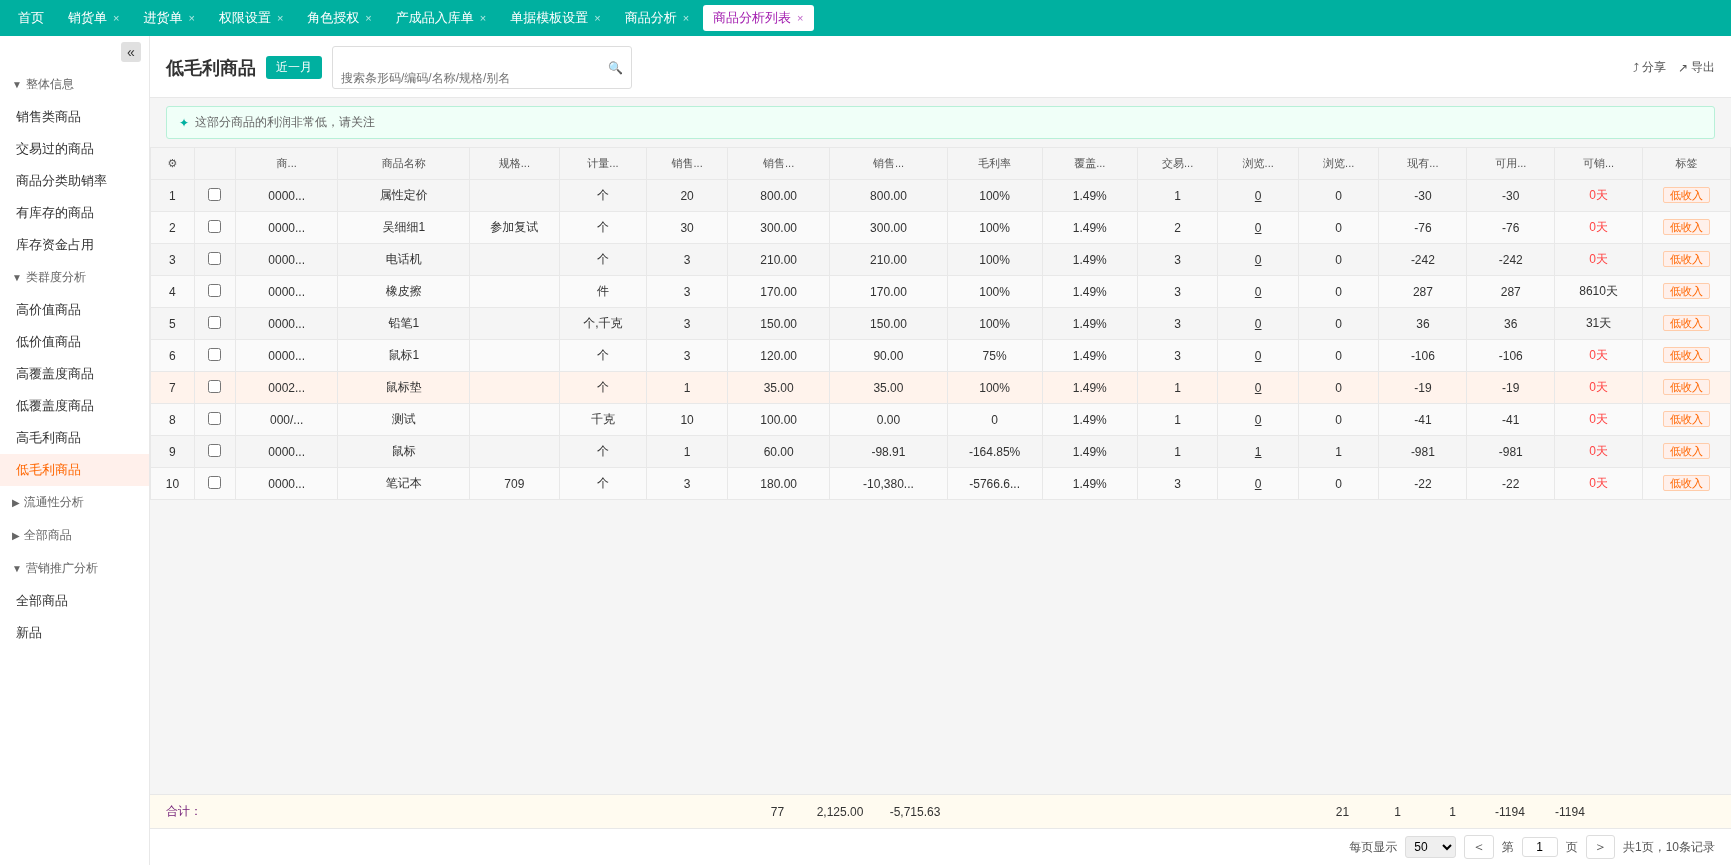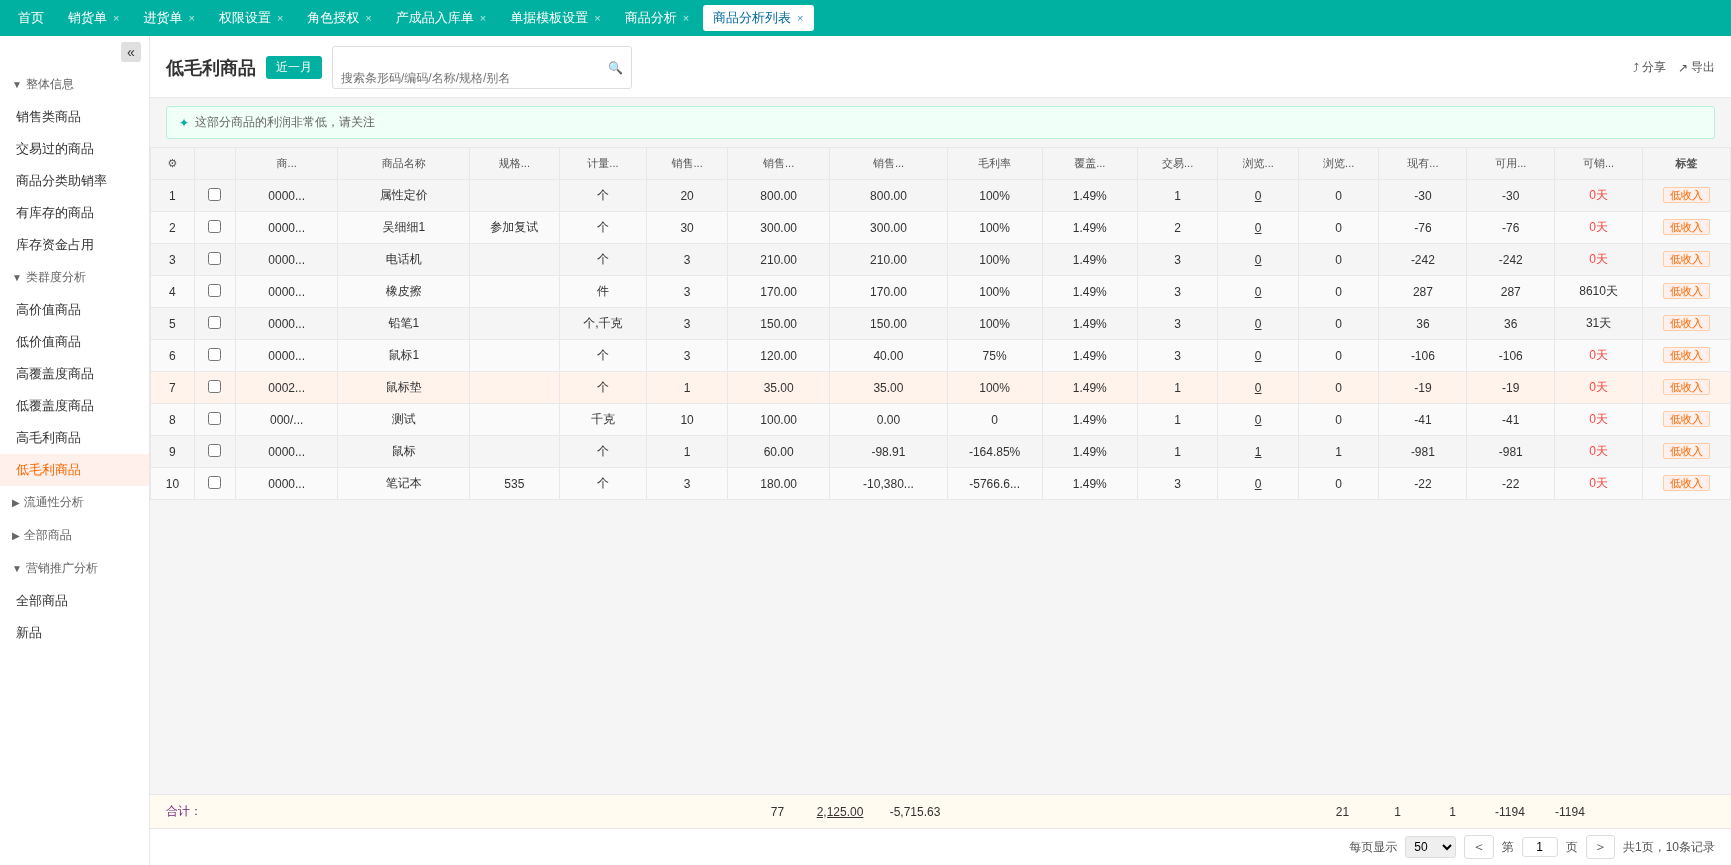--- a/index.html
+++ b/index.html
@@ -16,21 +16,21 @@
     }
     .nav-item {
       color: #fff;
       padding: 4px 10px;
       cursor: pointer;
       font-size: 13px;
       border-radius: 3px;
       white-space: nowrap;
       display: flex; align-items: center; gap: 2px;
     }
-    .nav-item.active { background: #fff; color: #0369a1; }
+    .nav-item.active { background: #fff; color: #a21caf; }
     .nav-item .close-x { font-size: 11px; margin-left: 4px; opacity: 0.7; }
 
     
     .main-layout {
       display: flex;
       height: calc(100vh - 36px);
     }
 
     
     .sidebar {
@@ -317,21 +317,21 @@
               <th class="sortable" style="min-width: 70px;">销售...</th>
               <th class="sortable" style="min-width: 80px;">销售...</th>
               <th class="sortable" style="min-width: 65px;">毛利率</th>
               <th class="sortable" style="min-width: 65px;">覆盖...</th>
               <th class="sortable" style="min-width: 55px;">交易...</th>
               <th class="sortable" style="min-width: 55px;">浏览...</th>
               <th class="sortable" style="min-width: 55px;">浏览...</th>
               <th class="sortable" style="min-width: 60px;">现有...</th>
               <th class="sortable" style="min-width: 60px;">可用...</th>
               <th class="sortable" style="min-width: 60px;">可销...</th>
-              <th class="sortable" style="min-width: 55px; font-weight: bold;">标签</th>
+              <th class="sortable" style="min-width: 55px;">标签</th>
             </tr>
           </thead>
         <tbody id="table-body">
             <tr>
               <td>1</td>
               <td><input type="checkbox" style=""></td>
               <td>0000...</td>
               <td>属性定价</td>
               <td></td>
               <td>个</td>
@@ -430,21 +430,21 @@
             </tr>
             <tr>
               <td>6</td>
               <td><input type="checkbox" style=""></td>
               <td>0000...</td>
               <td>鼠标1</td>
               <td></td>
               <td>个</td>
               <td>3</td>
               <td>120.00</td>
-              <td>40.00</td>
+              <td>90.00</td>
               <td>75%</td>
               <td>1.49%</td>
               <td>3</td>
               <td style="text-decoration: underline; cursor: pointer;">0</td>
               <td>0</td>
               <td>-106</td>
               <td>-106</td>
               <td style="color: rgb(255, 68, 68);">0天</td>
               <td><span class="tag-badge">低收入</span></td>
             </tr>
@@ -506,21 +506,21 @@
               <td>-981</td>
               <td>-981</td>
               <td style="color: rgb(255, 68, 68);">0天</td>
               <td><span class="tag-badge">低收入</span></td>
             </tr>
             <tr>
               <td>10</td>
               <td><input type="checkbox" style=""></td>
               <td>0000...</td>
               <td>笔记本</td>
-              <td>535</td>
+              <td>709</td>
               <td>个</td>
               <td>3</td>
               <td>180.00</td>
               <td>-10,380...</td>
               <td>-5766.6...</td>
               <td>1.49%</td>
               <td>3</td>
               <td style="text-decoration: underline; cursor: pointer;">0</td>
               <td>0</td>
               <td>-22</td>
@@ -530,21 +530,21 @@
             </tr>
           </tbody>
       </table>
     </div>
 
     <div class="footer-bar" id="footer-bar">
   <span class="total-label">合计：</span>
   <div style="display:flex;flex:1;gap:0;font-size:12px;align-items:center;">
     <span style="flex:3;"></span>
     <span style="min-width:55px;text-align:center;">77</span>
-    <span style="min-width:70px;text-align:center;text-decoration:underline;">2,125.00</span>
+    <span style="min-width:70px;text-align:center;">2,125.00</span>
     <span style="min-width:80px;text-align:center;">-5,715.63</span>
     <span style="flex:2;"></span>
     <span style="min-width:55px;text-align:center;">21</span>
     <span style="min-width:55px;text-align:center;">1</span>
     <span style="min-width:55px;text-align:center;">1</span>
     <span style="min-width:60px;text-align:center;">-1194</span>
     <span style="min-width:60px;text-align:center;">-1194</span>
     <span style="min-width:60px;"></span>
     <span style="min-width:55px;"></span>
   </div>

